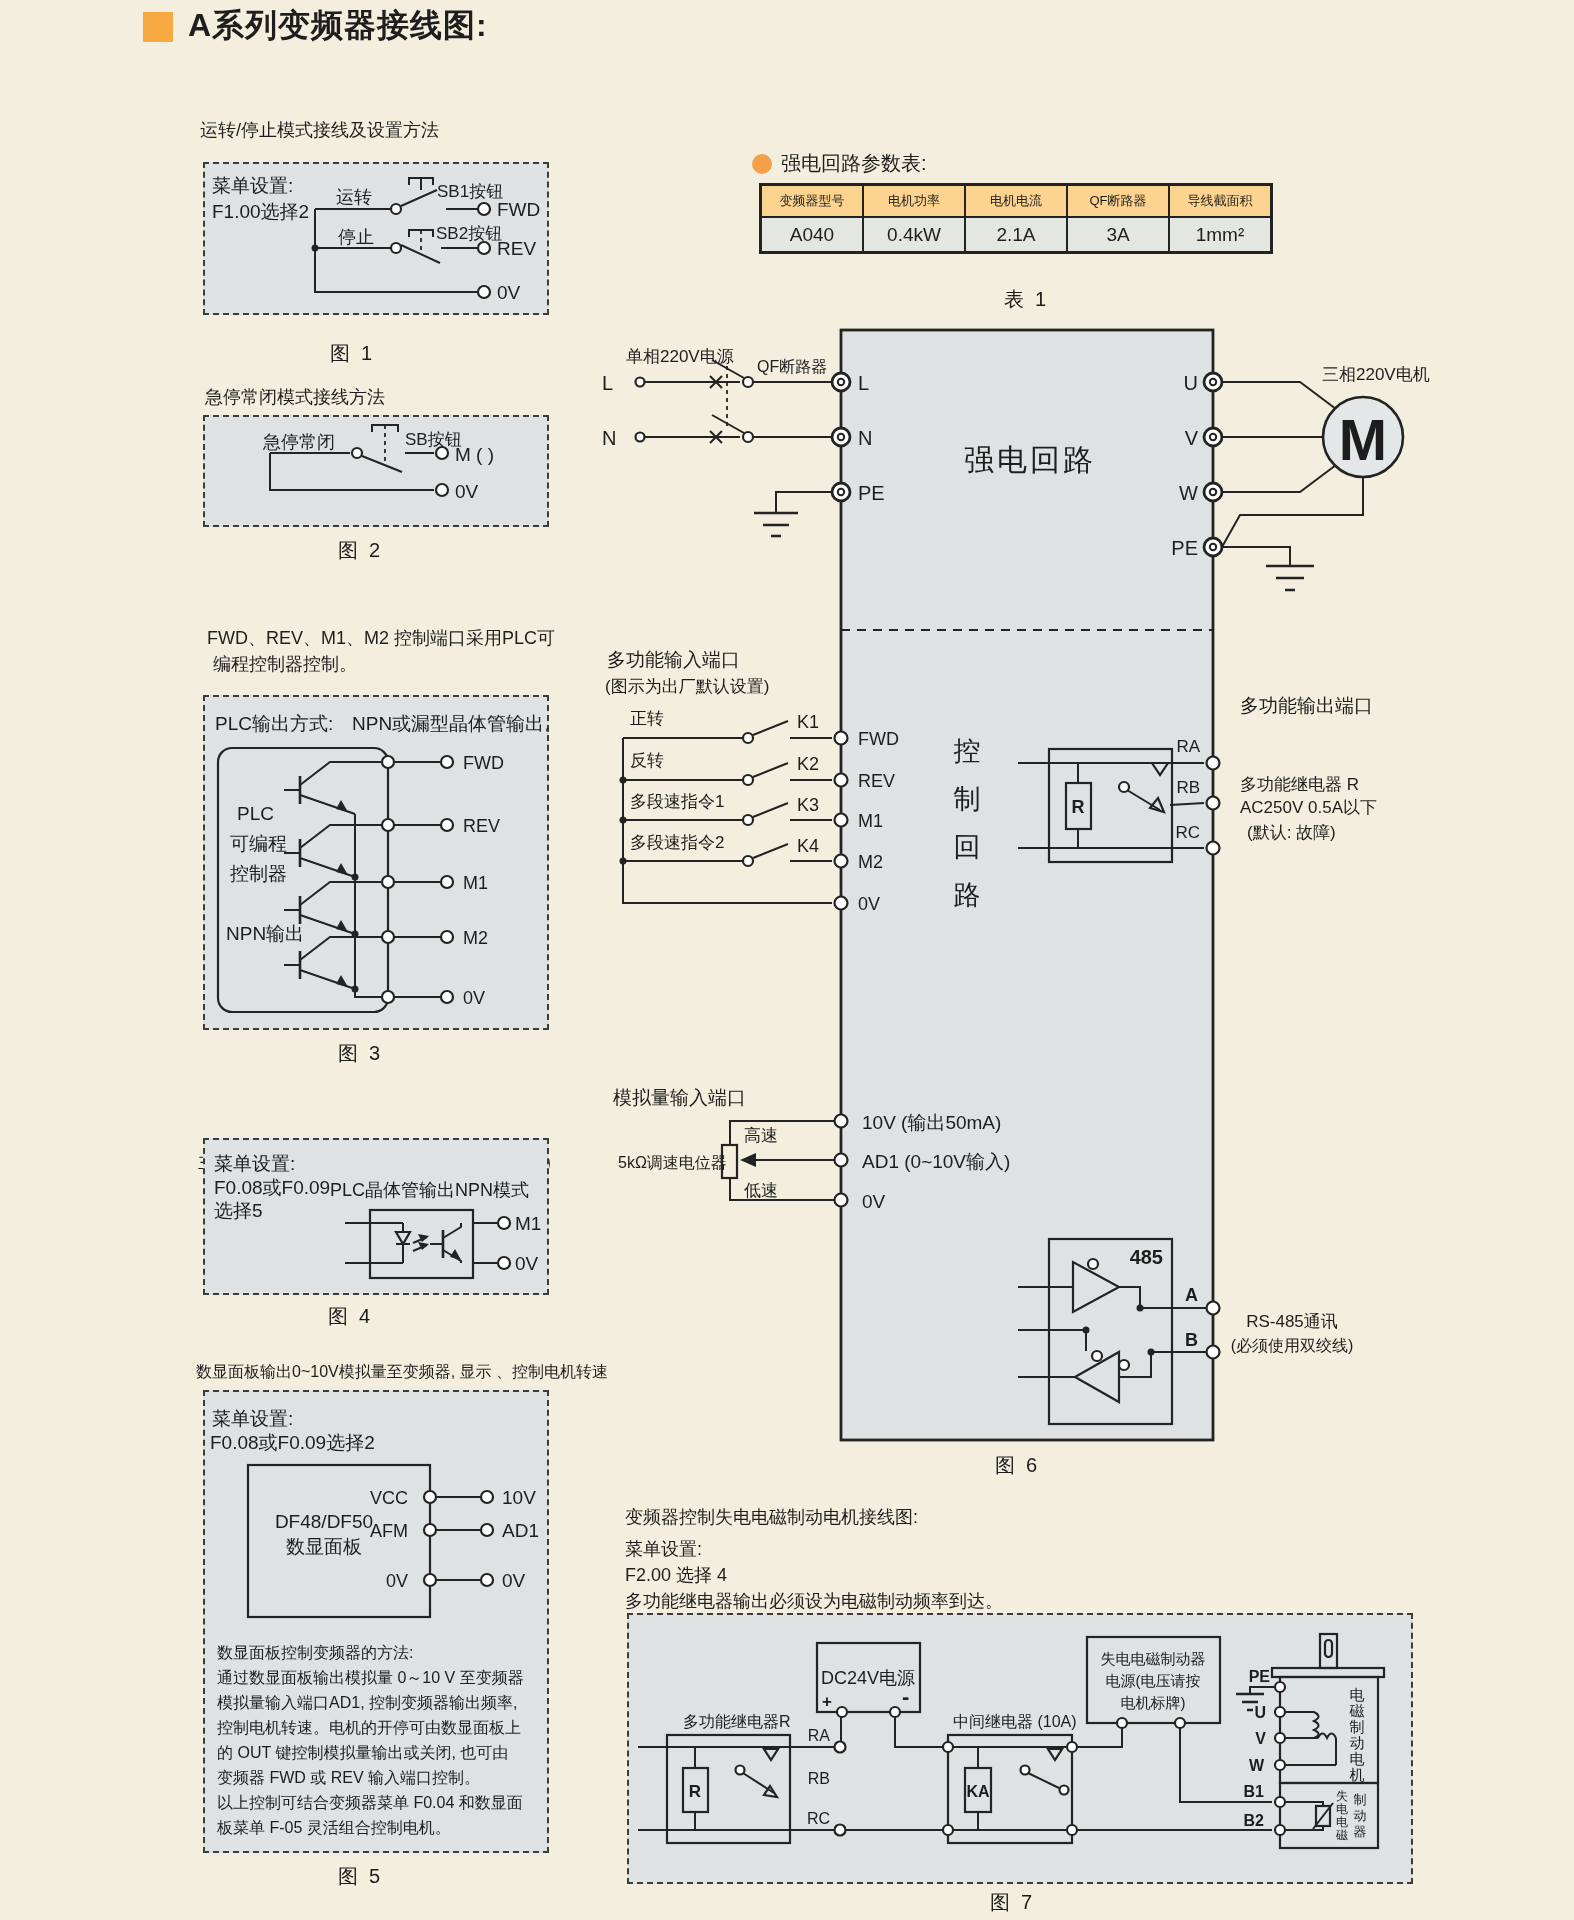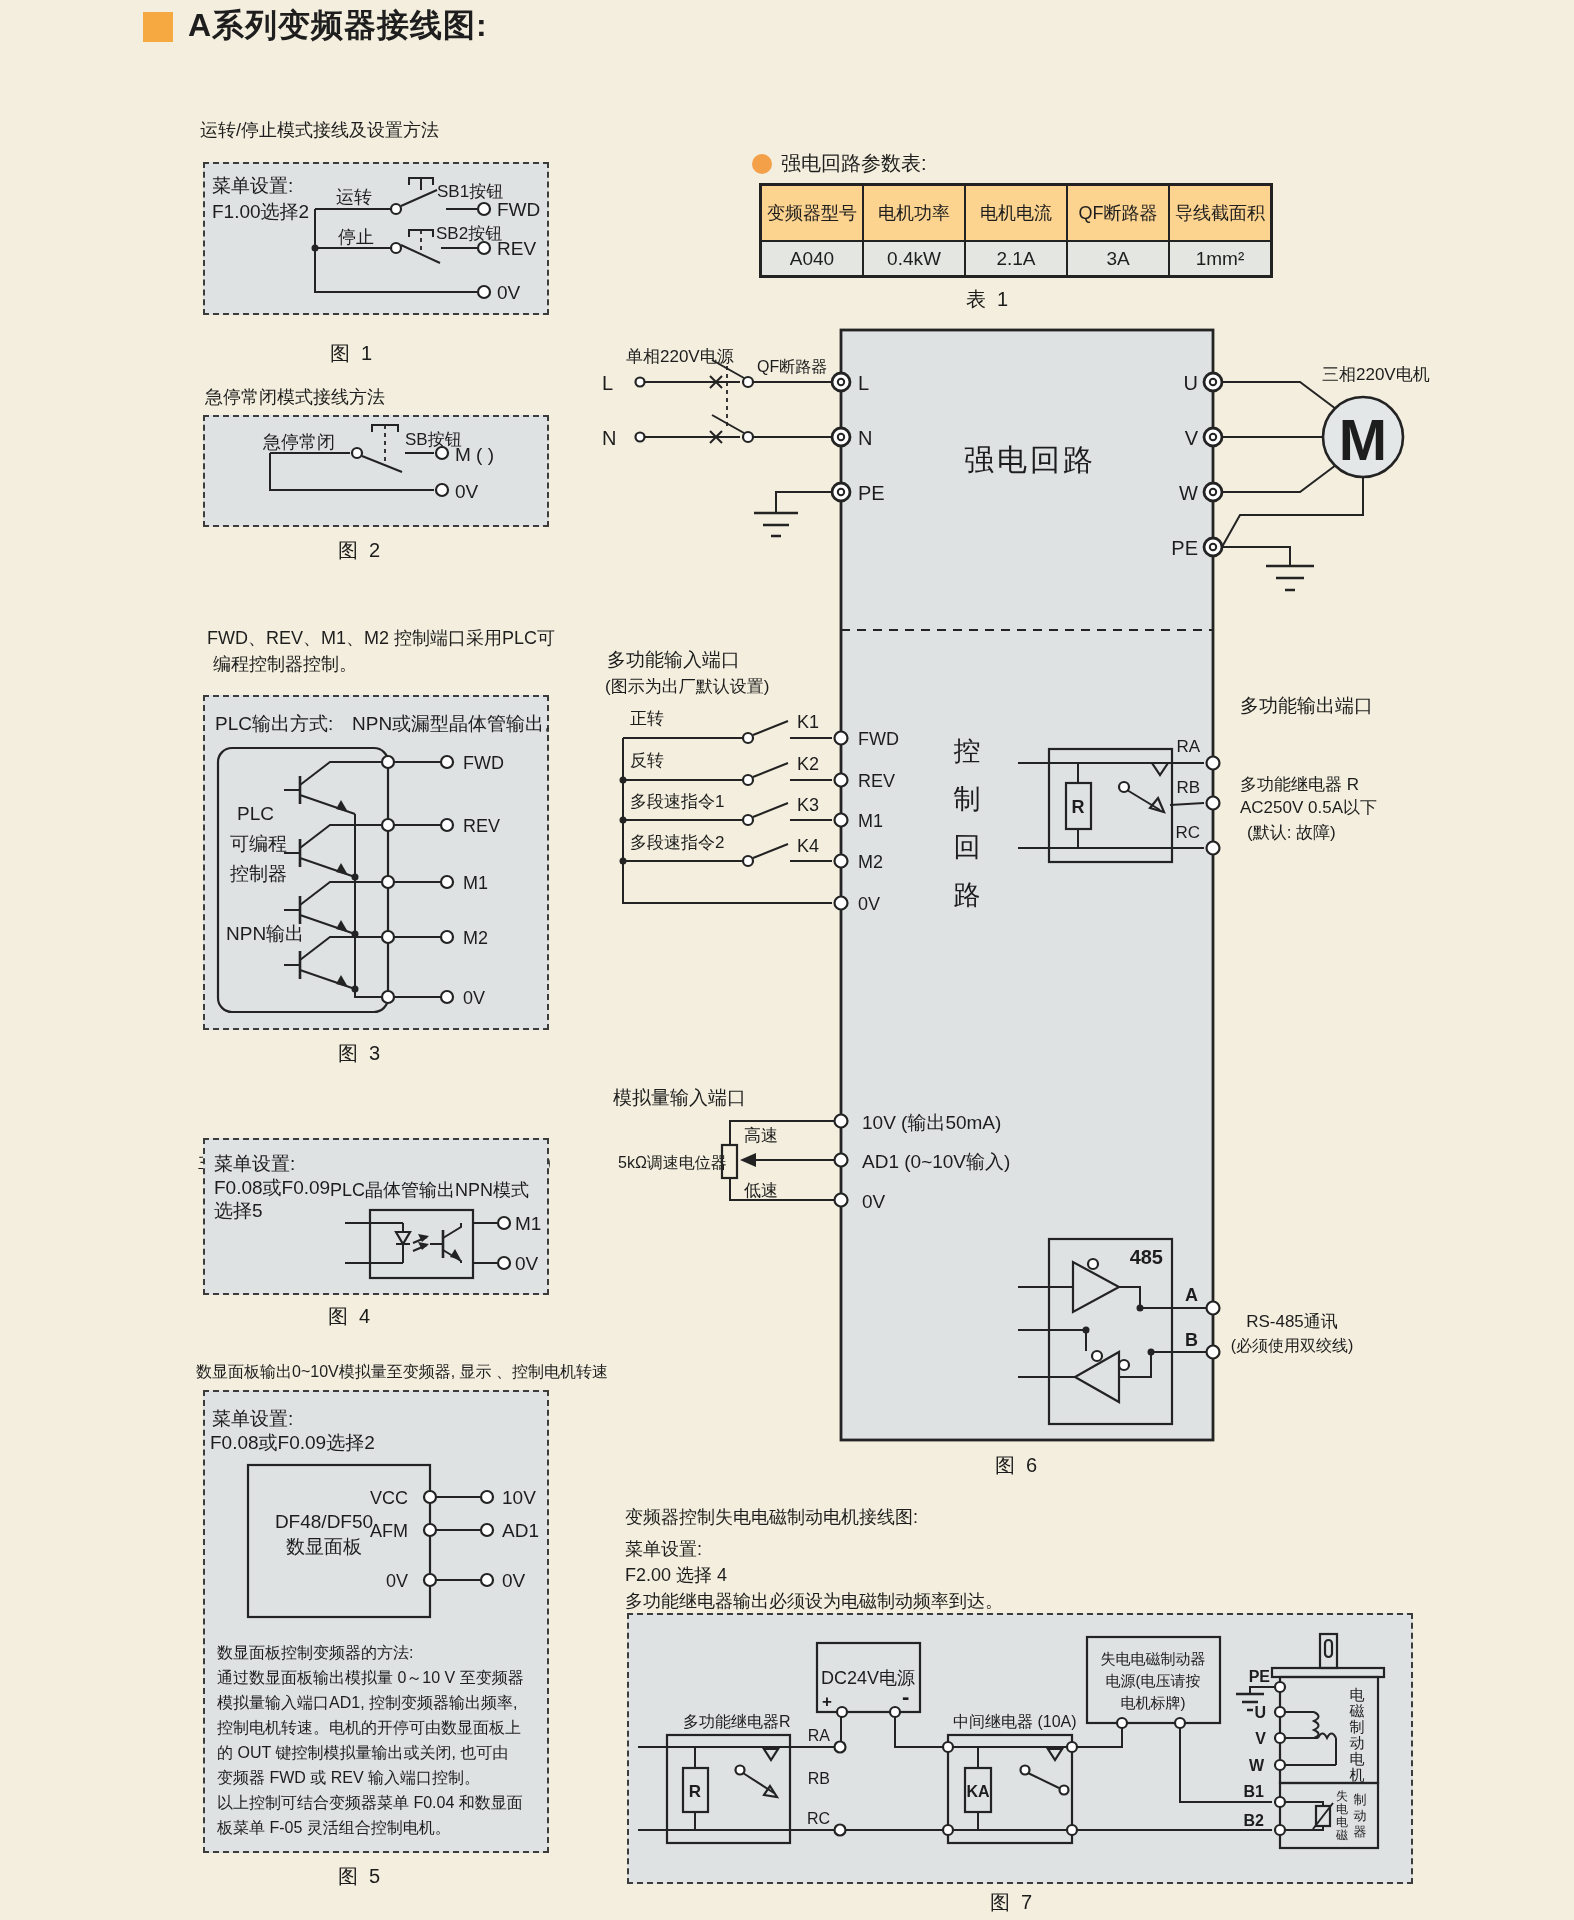--- a/index.html
+++ b/index.html
@@ -16,22 +16,22 @@
   svg .w25{stroke:#232323;stroke-width:2.6;fill:none;}
   svg .dash{stroke:#232323;stroke-width:2;fill:none;stroke-dasharray:9,7;}
   svg .dash2{stroke:#232323;stroke-width:1.8;fill:none;stroke-dasharray:4,4;}
   svg .oc{fill:#ffffff;stroke:#232323;stroke-width:2.2;}
   svg .to{fill:#ffffff;stroke:#232323;stroke-width:2.8;}
   svg .ti{fill:#ffffff;stroke:#232323;stroke-width:2;}
   svg .dot{fill:#232323;stroke:none;}
   svg .bx{fill:none;stroke:#232323;stroke-width:2.2;}
   svg .fillbox{fill:#dee2e3;stroke:#232323;stroke-width:2.8;}
   .tbl{position:absolute;left:759px;top:183px;border-collapse:collapse;border:3px solid #222;}
-  .tbl th{background:#fcd38f;border:2px solid #222;font-size:18px;font-weight:normal;
-          width:96px;height:30px;text-align:center;padding:12px 2px;}
+  .tbl th{background:#fcd38f;border:2px solid #222;font-size:13px;font-weight:normal;
+          width:96px;height:30px;text-align:center;padding:0 2px;}
   .tbl td{background:#e4e6e2;border:2px solid #222;font-size:19px;height:31px;text-align:center;}
   .tbl-bullet{position:absolute;left:752px;top:154px;width:20px;height:20px;border-radius:50%;background:#f3a049;}
   .tbl-title{position:absolute;left:781px;top:150px;font-size:20px;}
   .f7h{position:absolute;left:625px;font-size:18px;white-space:nowrap;}
 </style>
 </head>
 <body>
 
 <div class="page">
 
@@ -216,21 +216,21 @@
     </tr>
     <tr>
       <td>A040</td>
       <td>0.4kW</td>
       <td>2.1A</td>
       <td>3A</td>
       <td>1mm²</td>
     </tr>
   </tbody>
     </table>
-  <div class="cap" style="left:966px;top:286px;">表  1</div>
+  <div class="cap" style="left:1004px;top:286px;">表  1</div>
 
   <svg class="svgabs" style="left:590px;top:305px;" width="984" height="1185" viewBox="590 305 984 1185">
 
     <rect class="fillbox" x="841" y="330" width="372" height="1110"></rect>
     <path class="dash" d="M841,630 H1213"></path>
     <text x="1030" y="470" font-size="30" text-anchor="middle" letter-spacing="3">强电回路</text>
     <g>
       <text x="967" y="760" font-size="27" text-anchor="middle">控</text>
       <text x="967" y="808" font-size="27" text-anchor="middle">制</text>
       <text x="967" y="856" font-size="27" text-anchor="middle">回</text>

